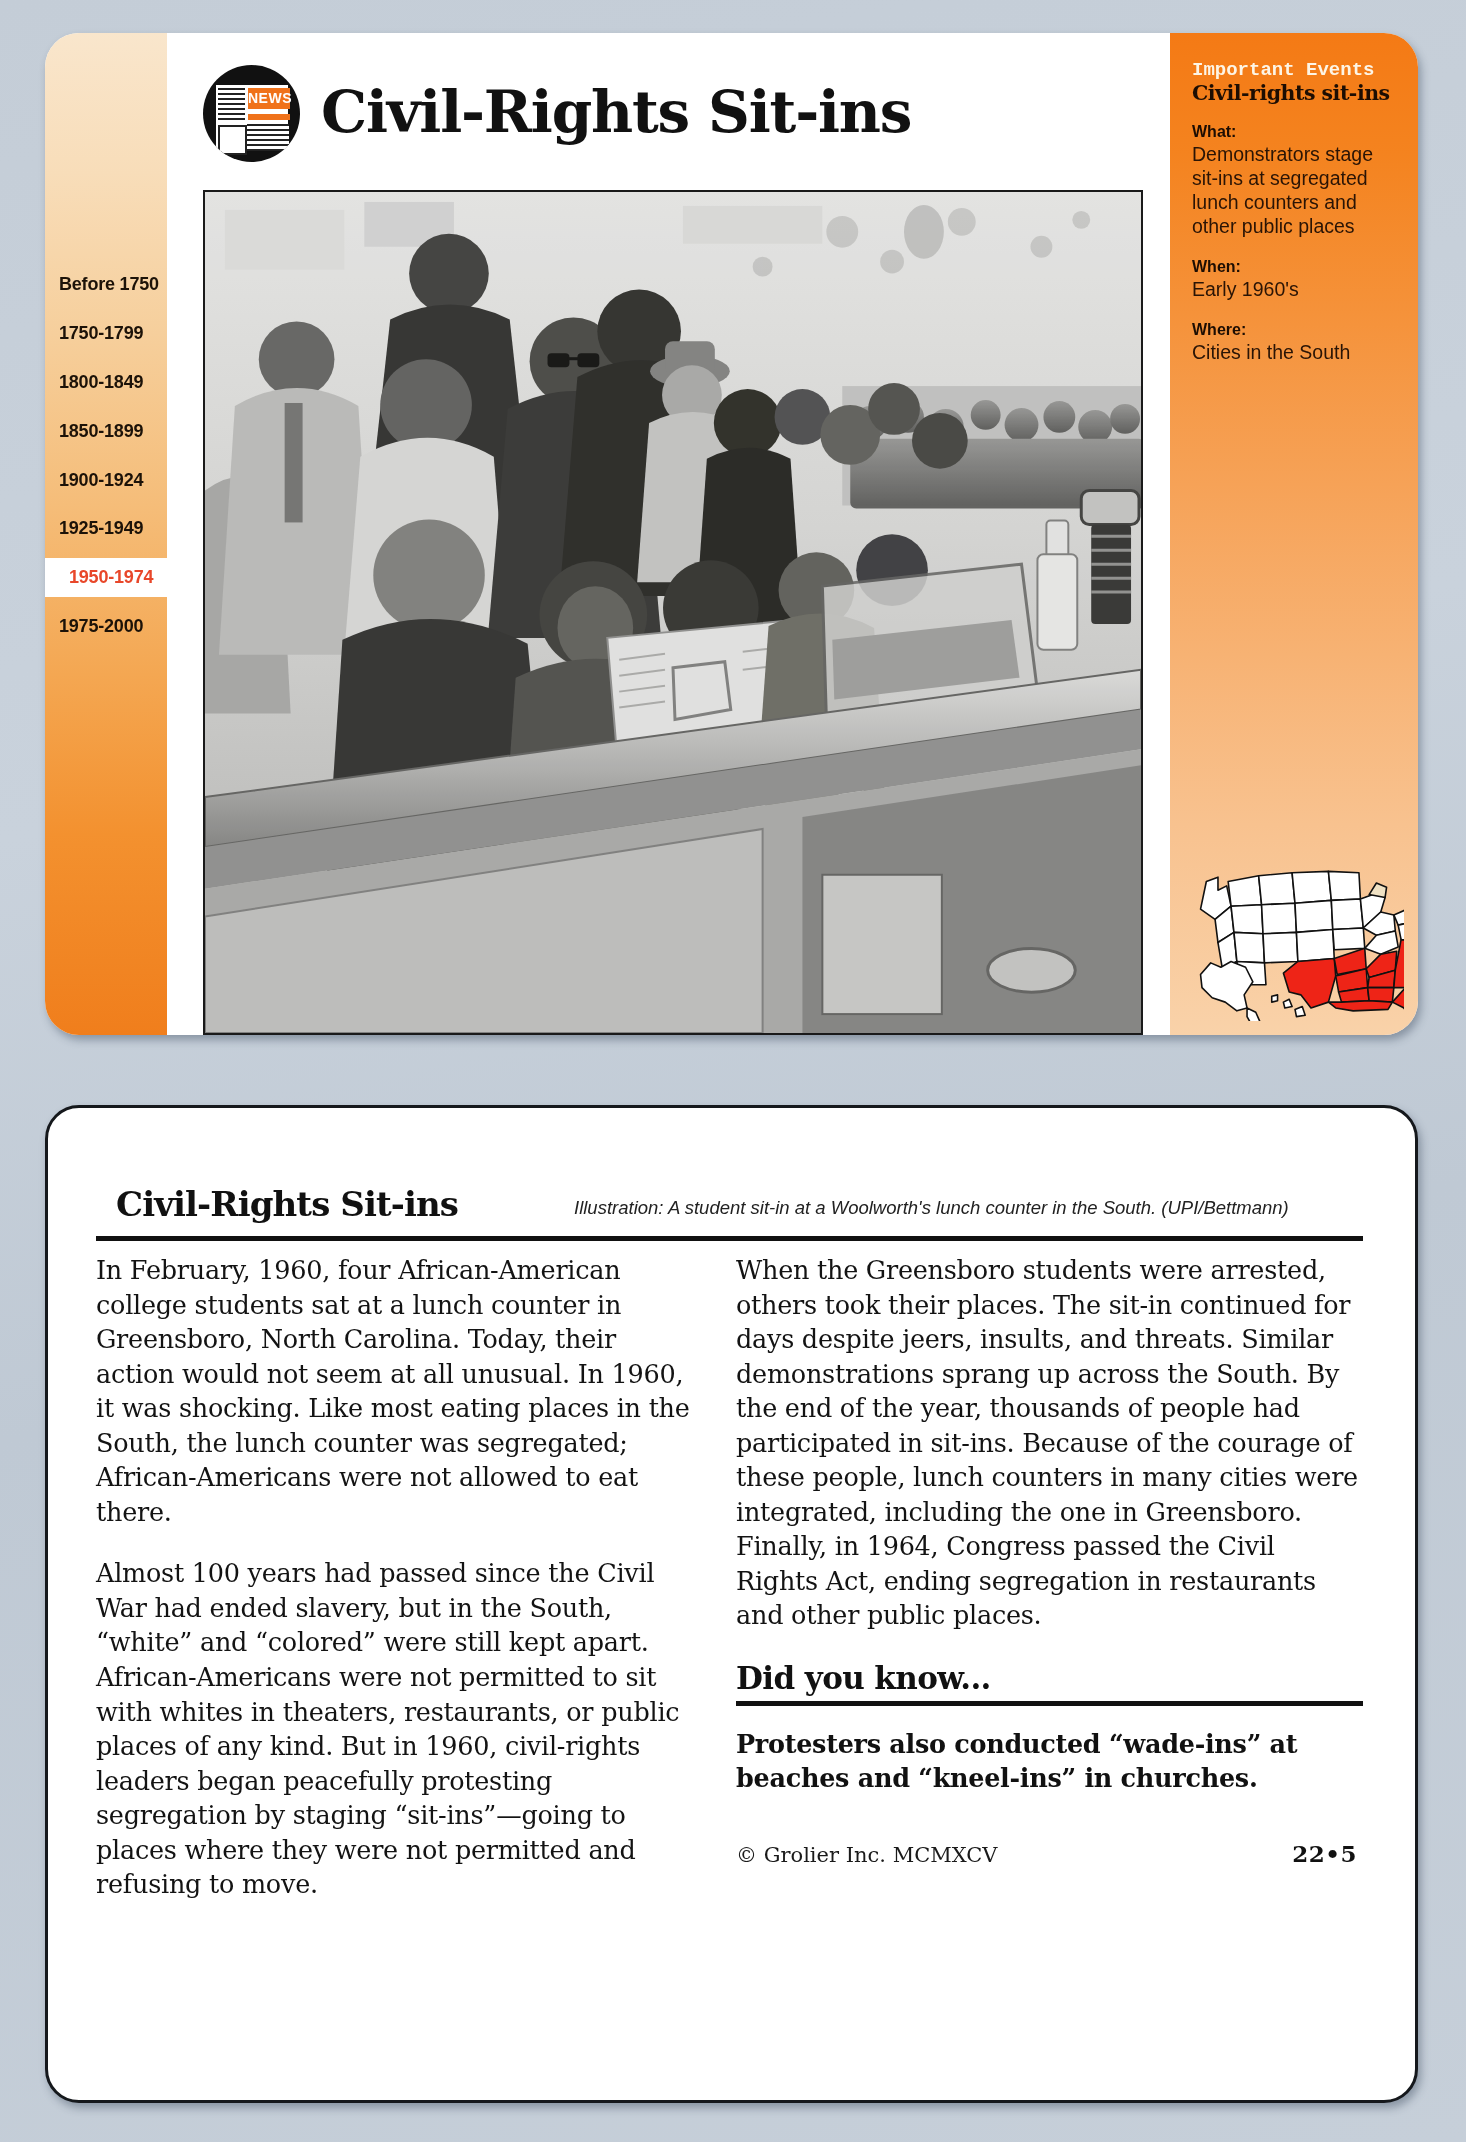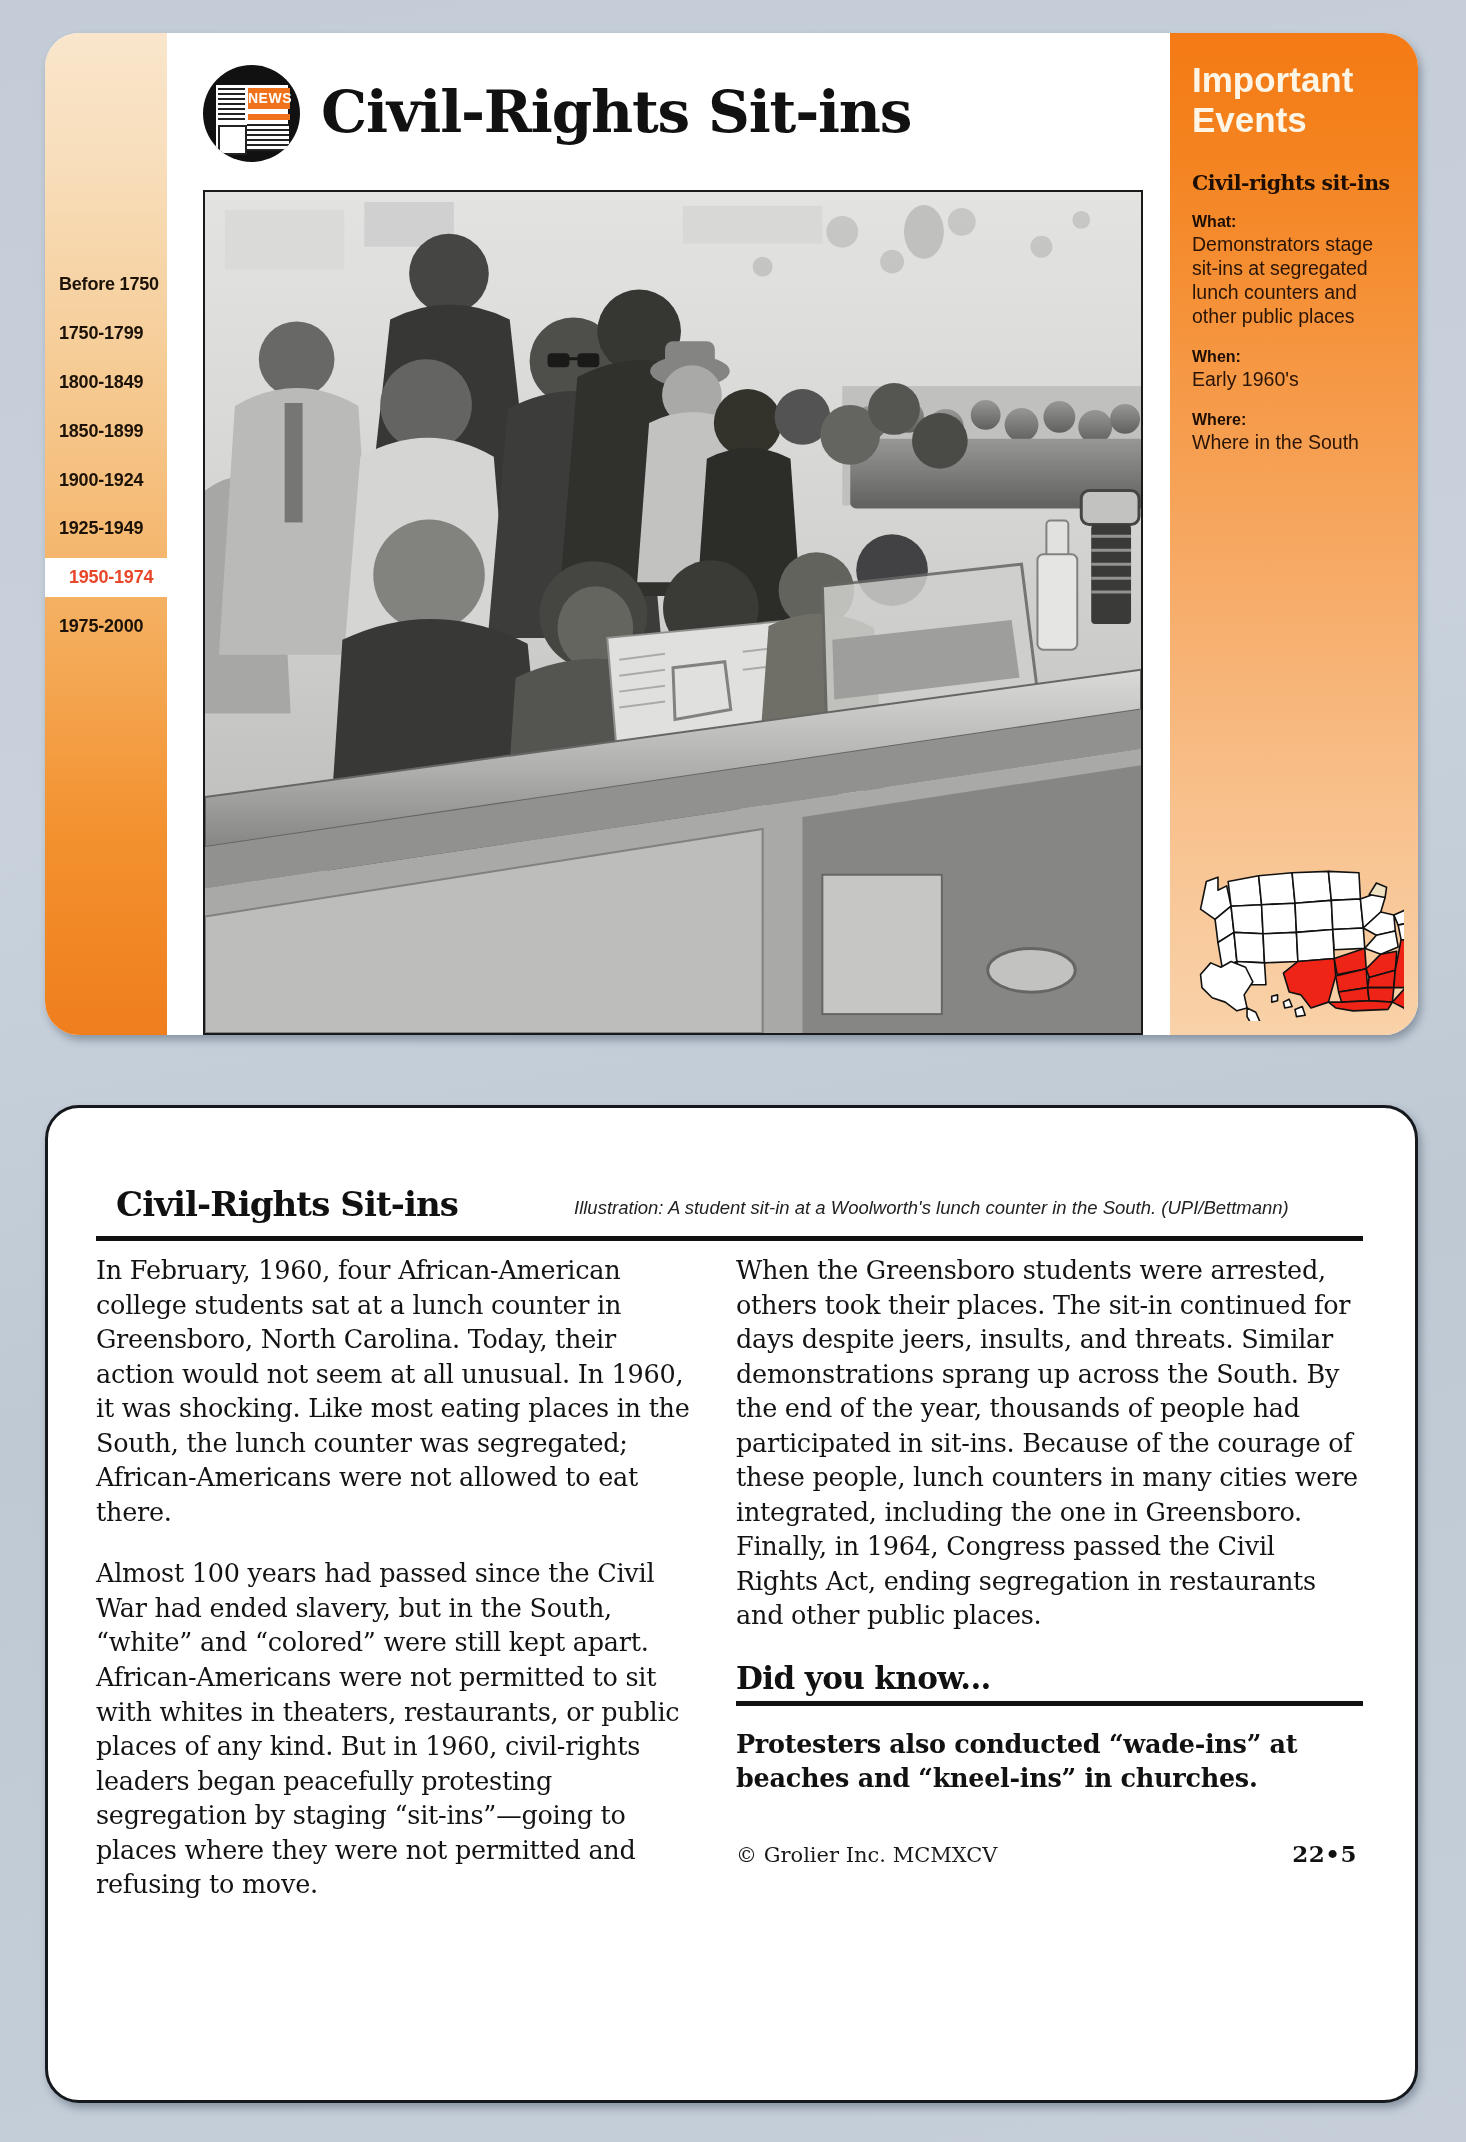--- a/index.html
+++ b/index.html
@@ -171,26 +171,25 @@
       #f5923a 28%,
       #f6a257 45%,
       #f7b273 62%,
       #f8c28f 79%,
       #f9d2a9 100%);
     padding: 27px 20px 0 22px;
     box-sizing: border-box;
     position: relative;
   }
   .event-title {
-    font-family: Liberation Sans, sans-serif;
-    font-size: 35px;
+    font-family: Liberation Mono, monospace;
+    font-size: 19px;
     font-weight: bold;
     color: #fdf5e6;
     line-height: 1.13;
-    margin-bottom: 32px;
   }
   .event-sub {
     font-family: "DejaVu Serif", serif;
     font-size: 20.5px;
     font-weight: bold;
     color: #1d0d02;
     letter-spacing: -0.5px;
     margin-bottom: 18px;
   }
   .event-label {
@@ -514,21 +513,21 @@
     <div class="event-title">Important Events</div>
     <div class="event-sub">Civil-rights sit-ins</div>
 
     <div class="event-label">What:</div>
     <div class="event-value">Demonstrators stage sit-ins at segregated lunch counters and other public places</div>
 
     <div class="event-label">When:</div>
     <div class="event-value">Early 1960's</div>
 
     <div class="event-label">Where:</div>
-    <div class="event-value">Where in the South</div>
+    <div class="event-value">Cities in the South</div>
 
     <div class="usmap">
       <svg viewBox="0 0 300 230" aria-hidden="true">
         <g stroke="#111111" stroke-width="2.2" stroke-linejoin="round">
 
           <path d="M20 78 L28 40 L44 34 L44 52 L56 46 L62 74 L40 92 Z" fill="#ffffff"></path>
           <path d="M62 74 L58 40 L100 32 L104 72 Z" fill="#ffffff"></path>
           <path d="M104 72 L100 32 L146 28 L150 70 Z" fill="#ffffff"></path>
           <path d="M150 70 L146 28 L196 26 L200 66 Z" fill="#ffffff"></path>
           <path d="M200 66 L196 26 L238 28 L240 64 Z" fill="#ffffff"></path>

